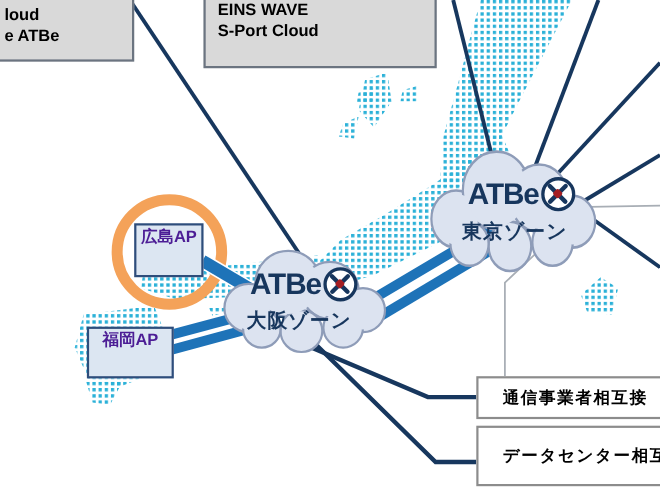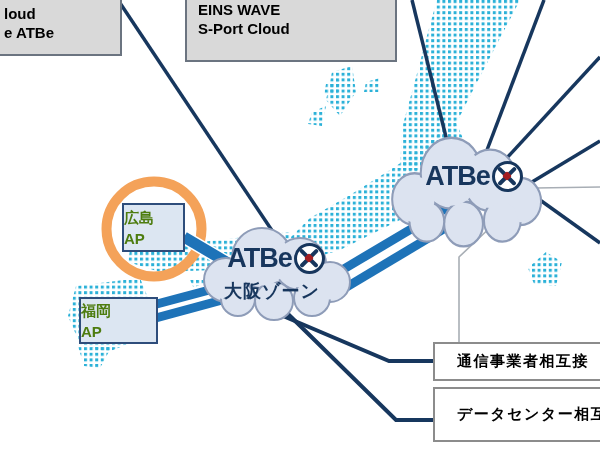--- a/index.html
+++ b/index.html
@@ -7,23 +7,23 @@
          font-family:"Liberation Sans","DejaVu Sans",sans-serif;}
   .stage svg.scene{position:absolute;left:0;top:0;z-index:1;}
   .ov{position:absolute;z-index:2;box-sizing:border-box;}
 
   
   .gray-box{background:#d9d9d9;border:2px solid #6b7480;color:#000;
             font-weight:bold;font-size:15px;line-height:19px;}
   .gray-box .ln{white-space:nowrap;}
 
   
-  .ap-box{background:#dce6f2;border:2px solid #2e4d7b;color:#4d7c0f;
+  .ap-box{background:#dce6f2;border:2px solid #2e4d7b;color:#4c1d95;
           font-weight:bold;font-size:15px;line-height:21px;text-align:left;
-          display:flex;flex-direction:column;justify-content:center;}
+          display:flex;justify-content:center;}
 
   
   .conn-box{background:#fff;border:2px solid #8c8c8c;color:#000;
             font-weight:600;font-size:15px;display:flex;align-items:center;
             padding-left:22px;letter-spacing:1.5px;white-space:nowrap;}
 
   
   .logo{display:flex;align-items:center;justify-content:center;gap:2px;color:#17365d;}
   .logo .word{font-size:27px;font-weight:800;letter-spacing:-1px;}
   .xicon{position:relative;width:31px;height:31px;border:3.5px solid #17365d;
@@ -130,20 +130,21 @@
   </div>
 
   <div class="ov logo" style="left:404px;top:158px;width:140px;height:36px;">
     <span class="word">ATBe</span>
     <span class="xicon">
       <span class="bar b1"></span>
         <span class="bar b2"></span>
         <span class="dot"></span>
     </span>
   </div>
+  <div class="ov zone-label" style="left:398px;top:198px;width:140px;">東京ゾーン</div>
 
   <div class="ov logo" style="left:206px;top:241px;width:140px;height:34px;">
     <span class="word">ATBe</span>
     <span class="xicon">
       <span class="bar b1"></span>
         <span class="bar b2"></span>
         <span class="dot"></span>
     </span>
   </div>
   <div class="ov zone-label" style="left:202px;top:279px;width:140px;">大阪ゾーン</div>

